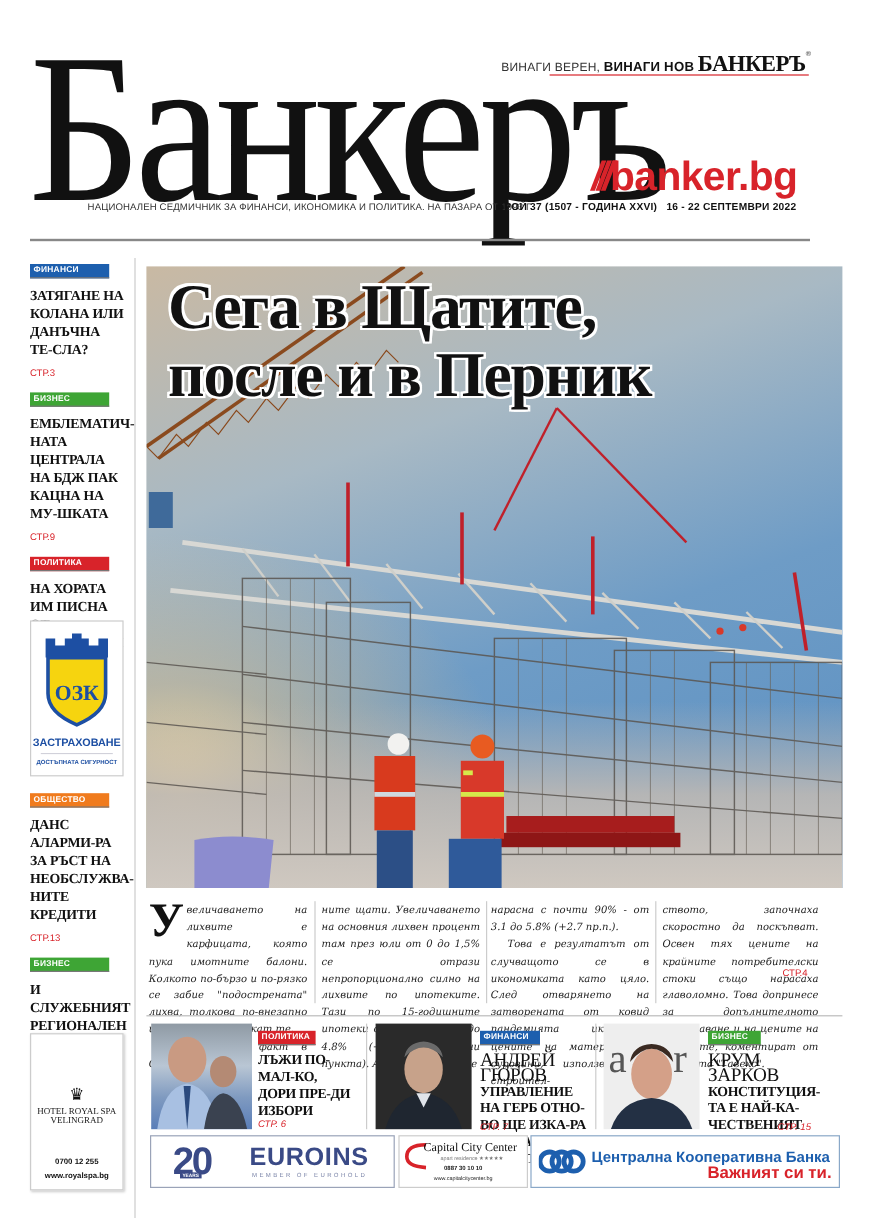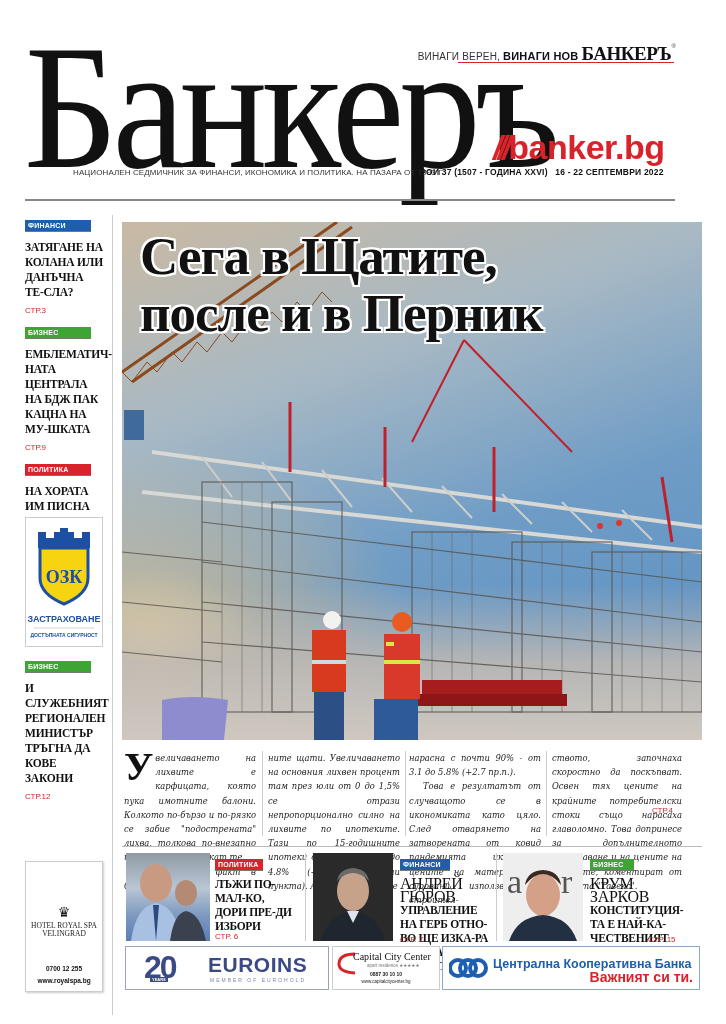--- a/index.html
+++ b/index.html
@@ -50,21 +50,21 @@
   .col .indent { text-indent:14px; }
   .dropcap { float:left; font-family:"Liberation Serif", serif; font-style:normal; font-weight:bold; font-size:40px; line-height:32px; margin:0 2px 0 0; color:#111; }
   .col-rule { top:751px; width:1px; height:85px; background:#ccc; }
   .col-end-ref { left:652px; top:806px; font-size:8px; color:#d8232a; }
   .body-rule { left:122px; top:846px; width:580px; height:1px; background:#bbb; }
 
   
   .teaser-photo { top:853px; height:88px; overflow:hidden; }
   .teaser-title { font-family:"Liberation Serif", serif; font-weight:bold; font-size:11.5px; line-height:14px; color:#111; text-transform:uppercase; letter-spacing:-0.3px; }
   .teaser-author { font-family:Liberation Serif, serif; font-size:16px; line-height:13px; color:#111; text-transform:uppercase; letter-spacing:-0.3px; }
-  .teaser-ref { font-size:8px; color:#d8232a; }
+  .teaser-ref { font-size:8px; color:#d8232a;font-style:italic; }
   .t-rule { top:853px; width:1px; height:88px; background:#ccc; }
 
   
   .ad-box { top:946px; height:44px; box-sizing:border-box; border:1px solid #9aa3b8; background:#fff; }
 </style>
 </head>
 <body>
 
 <div class="abs logo">Банкеръ</div>
 
@@ -108,20 +108,25 @@
     <path d="M12 14 h8 v6 h8 v-6 h6 v-4 h8 v4 h6 v6 h8 v-6 h8 v16 h-52 z" fill="#1d4fa3"></path>
     <path d="M14 30 h48 v30 q0 16 -24 26 q-24 -10 -24 -26 z" fill="#f6d40f" stroke="#1d4fa3" stroke-width="3"></path>
     <text x="38" y="65" text-anchor="middle" font-family="Liberation Serif, serif" font-weight="bold" font-size="18" fill="#1d4fa3">ОЗК</text>
     <text x="38" y="104" text-anchor="middle" font-family="Liberation Sans, sans-serif" font-weight="bold" font-size="9" fill="#1d4fa3">ЗАСТРАХОВАНЕ</text>
     <line x1="8" y1="110" x2="68" y2="110" stroke="#aab" stroke-width="0.5"></line>
     <text x="38" y="119" text-anchor="middle" font-family="Liberation Sans, sans-serif" font-weight="bold" font-size="5" fill="#1d4fa3">ДОСТЪПНАТА СИГУРНОСТ</text>
   </svg>
 </div>
 
 <div class="abs sidebar" style="top:655px;">
+  <div class="sb-item">
+    <span class="cat orange">ОБЩЕСТВО</span>
+    <div class="sb-title">ДАНС АЛАРМИ-РА ЗА РЪСТ НА НЕОБСЛУЖВА-НИТЕ КРЕДИТИ</div>
+    <div class="page-ref">СТР.13</div>
+  </div>
   <div class="sb-item">
     <span class="cat green">БИЗНЕС</span>
     <div class="sb-title">И СЛУЖЕБНИЯТ РЕГИОНАЛЕН МИНИСТЪР ТРЪГНА ДА КОВЕ ЗАКОНИ</div>
     <div class="page-ref">СТР.12</div>
   </div>
 </div>
 
 <div class="abs ad-royal">
   <div style="position:absolute;top:42px;width:100%;text-align:center;font-size:14px;">♛</div>
   <div style="position:absolute;top:60px;width:100%;text-align:center;font-family:'Liberation Serif',serif;font-size:7.5px;line-height:8px;color:#222;">

